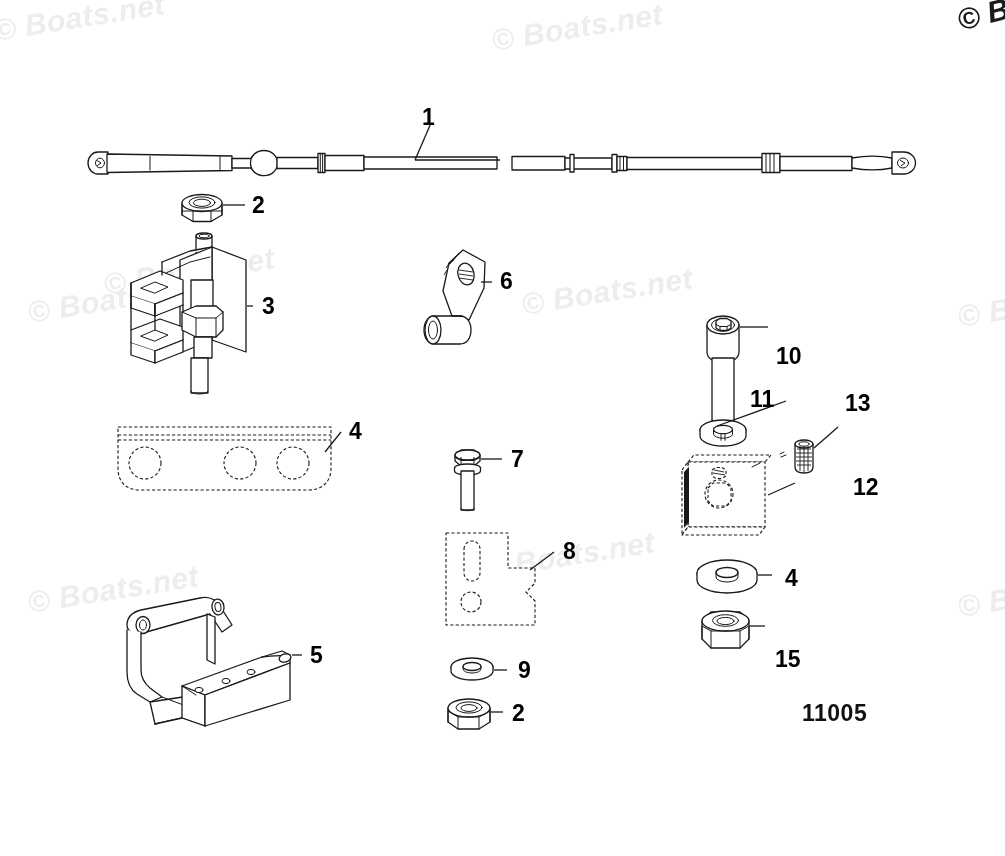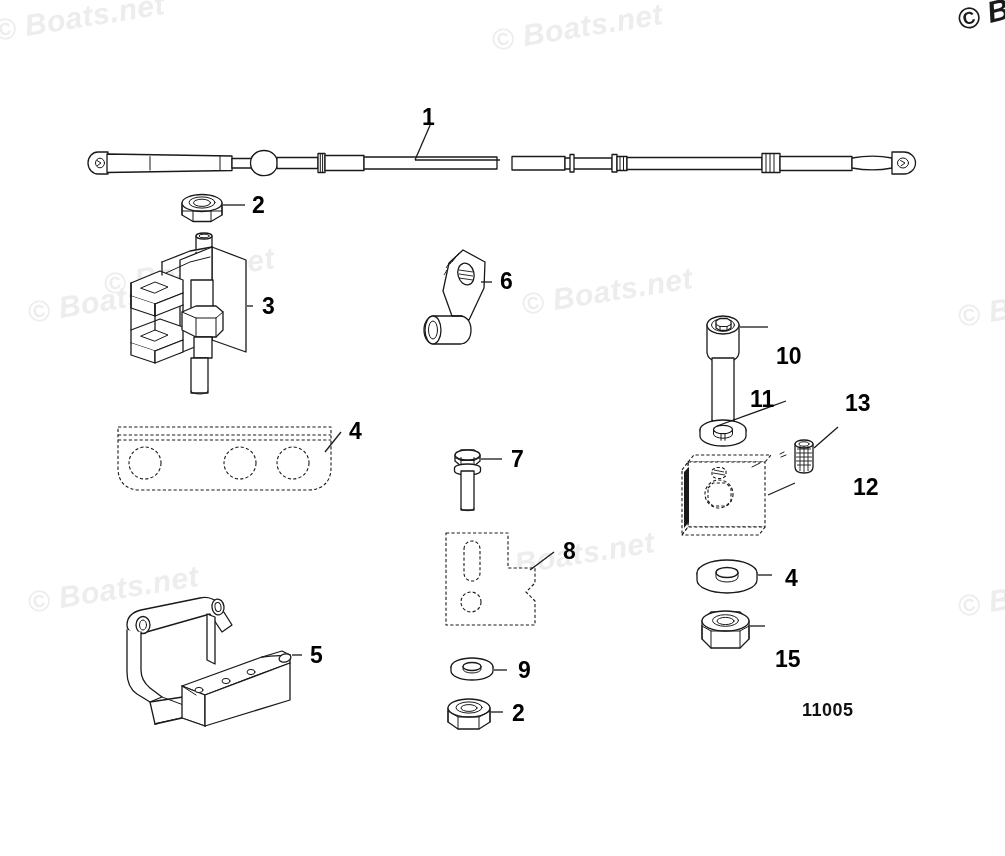--- a/index.html
+++ b/index.html
@@ -55,21 +55,21 @@
     font-weight: bold;
     font-size: 23px;
     color: #000000;
     line-height: 1;
     white-space: nowrap;
   }
   .diagram-id {
     position: absolute;
     font-family: "Liberation Sans", sans-serif;
     font-weight: bold;
-    font-size: 18px;
+    font-size: 23px;
     color: #111111;
     letter-spacing: 0.5px;
     white-space: nowrap;
   }
 </style>
 </head>
 <body>
 
 <div id="stage">
 

